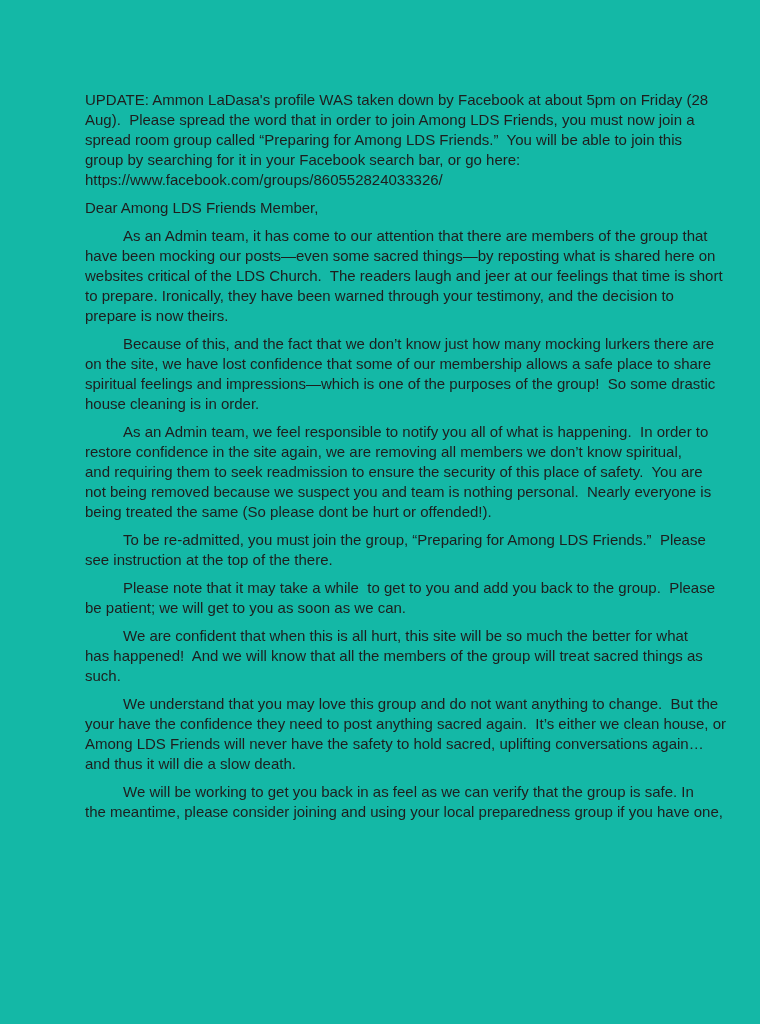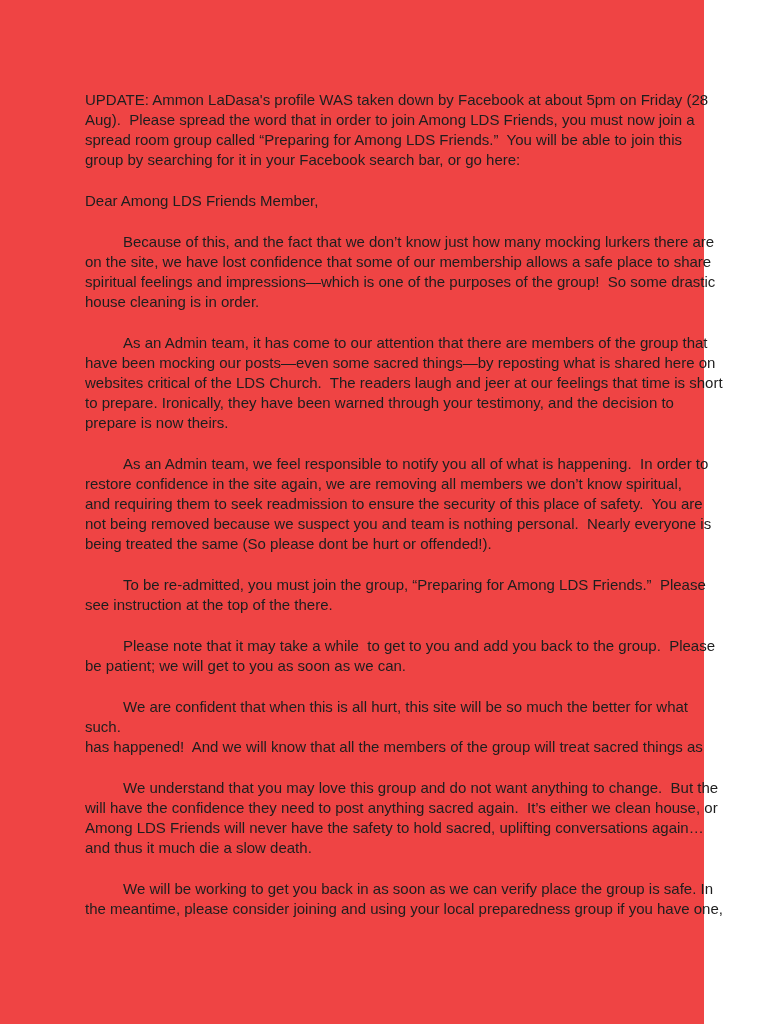--- a/index.html
+++ b/index.html
@@ -8,96 +8,97 @@
     background: #ffffff;
   }
   body {
     width: 768px;
     height: 1024px;
     overflow: hidden;
     font-family: "Liberation Sans", "DejaVu Sans", sans-serif;
   }
   .page {
     position: relative;
-    width: 704px;
+    width: 760px;
     height: 1024px;
-    background: #ef4444;
+    background: #14b8a6;
   }
   .text-block {
     position: absolute;
     left: 85px;
     top: 90px;
     width: 645px;
     color: #1e1e1e;
     font-size: 15px;
     line-height: 20px;
   }
   .para + .para {
-    margin-top: 21px;
+    margin-top: 8px;
   }
   .line {
     height: 20px;
     white-space: pre;      
     overflow: visible;
   }
   .line.indent {
     padding-left: 38px;    
   }
 </style>
 </head>
 <body>
 
 <div class="page">
   <div class="text-block">
       <div class="para">
         <div class="line">UPDATE: Ammon LaDasa's profile WAS taken down by Facebook at about 5pm on Friday (28</div>
         <div class="line">Aug).  Please spread the word that in order to join Among LDS Friends, you must now join a</div>
         <div class="line">spread room group called “Preparing for Among LDS Friends.”  You will be able to join this</div>
         <div class="line">group by searching for it in your Facebook search bar, or go here:</div>
+        <div class="line">https://www.facebook.com/groups/860552824033326/</div>
       </div>
       <div class="para">
         <div class="line">Dear Among LDS Friends Member,</div>
-      </div>
-      <div class="para">
-        <div class="line indent">Because of this, and the fact that we don’t know just how many mocking lurkers there are</div>
-        <div class="line">on the site, we have lost confidence that some of our membership allows a safe place to share</div>
-        <div class="line">spiritual feelings and impressions—which is one of the purposes of the group!  So some drastic</div>
-        <div class="line">house cleaning is in order.</div>
       </div>
       <div class="para">
         <div class="line indent">As an Admin team, it has come to our attention that there are members of the group that</div>
         <div class="line">have been mocking our posts—even some sacred things—by reposting what is shared here on</div>
         <div class="line">websites critical of the LDS Church.  The readers laugh and jeer at our feelings that time is short</div>
         <div class="line">to prepare. Ironically, they have been warned through your testimony, and the decision to</div>
         <div class="line">prepare is now theirs.</div>
+      </div>
+      <div class="para">
+        <div class="line indent">Because of this, and the fact that we don’t know just how many mocking lurkers there are</div>
+        <div class="line">on the site, we have lost confidence that some of our membership allows a safe place to share</div>
+        <div class="line">spiritual feelings and impressions—which is one of the purposes of the group!  So some drastic</div>
+        <div class="line">house cleaning is in order.</div>
       </div>
       <div class="para">
         <div class="line indent">As an Admin team, we feel responsible to notify you all of what is happening.  In order to</div>
         <div class="line">restore confidence in the site again, we are removing all members we don’t know spiritual,</div>
         <div class="line">and requiring them to seek readmission to ensure the security of this place of safety.  You are</div>
         <div class="line">not being removed because we suspect you and team is nothing personal.  Nearly everyone is</div>
         <div class="line">being treated the same (So please dont be hurt or offended!).</div>
       </div>
       <div class="para">
         <div class="line indent">To be re-admitted, you must join the group, “Preparing for Among LDS Friends.”  Please</div>
         <div class="line">see instruction at the top of the there.</div>
       </div>
       <div class="para">
         <div class="line indent">Please note that it may take a while  to get to you and add you back to the group.  Please</div>
         <div class="line">be patient; we will get to you as soon as we can.</div>
       </div>
       <div class="para">
         <div class="line indent">We are confident that when this is all hurt, this site will be so much the better for what</div>
+        <div class="line">has happened!  And we will know that all the members of the group will treat sacred things as</div>
         <div class="line">such.</div>
-        <div class="line">has happened!  And we will know that all the members of the group will treat sacred things as</div>
       </div>
       <div class="para">
         <div class="line indent">We understand that you may love this group and do not want anything to change.  But the</div>
-        <div class="line">will have the confidence they need to post anything sacred again.  It’s either we clean house, or</div>
+        <div class="line">your have the confidence they need to post anything sacred again.  It’s either we clean house, or</div>
         <div class="line">Among LDS Friends will never have the safety to hold sacred, uplifting conversations again…</div>
-        <div class="line">and thus it much die a slow death.</div>
+        <div class="line">and thus it will die a slow death.</div>
       </div>
       <div class="para">
-        <div class="line indent">We will be working to get you back in as soon as we can verify place the group is safe. In</div>
+        <div class="line indent">We will be working to get you back in as feel as we can verify that the group is safe. In</div>
         <div class="line">the meantime, please consider joining and using your local preparedness group if you have one,</div>
       </div>
     </div>
 </div>
 
 </body></html>

